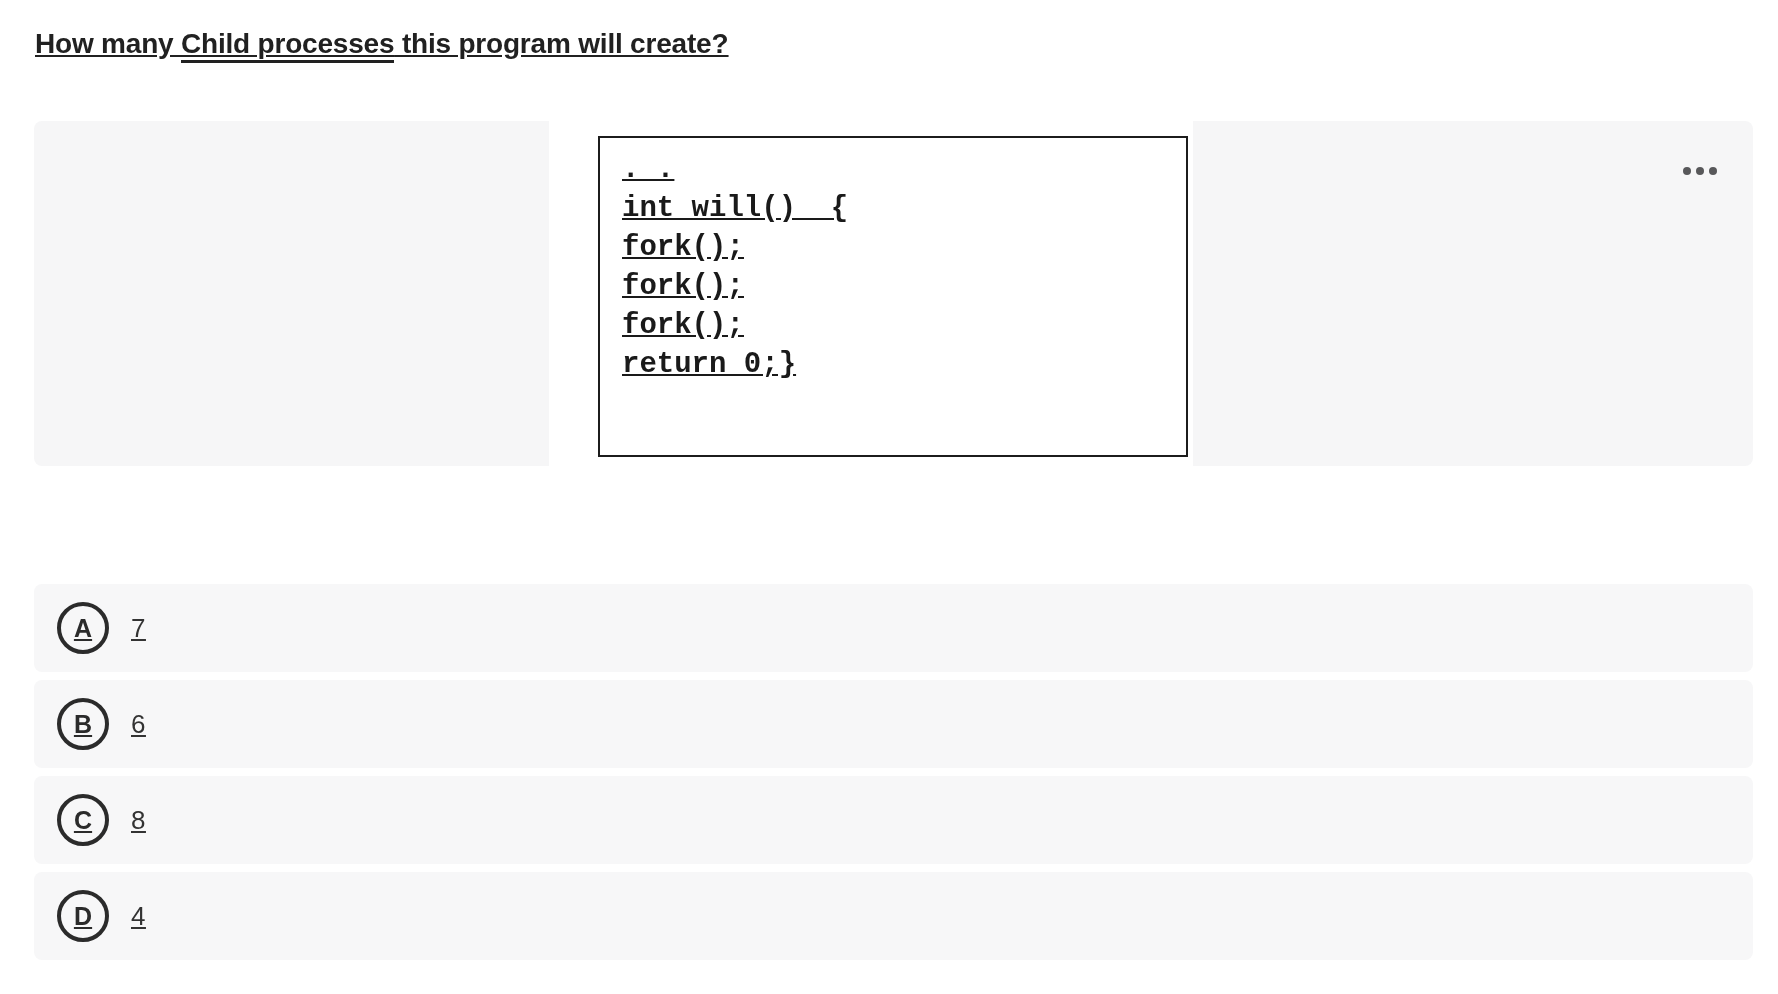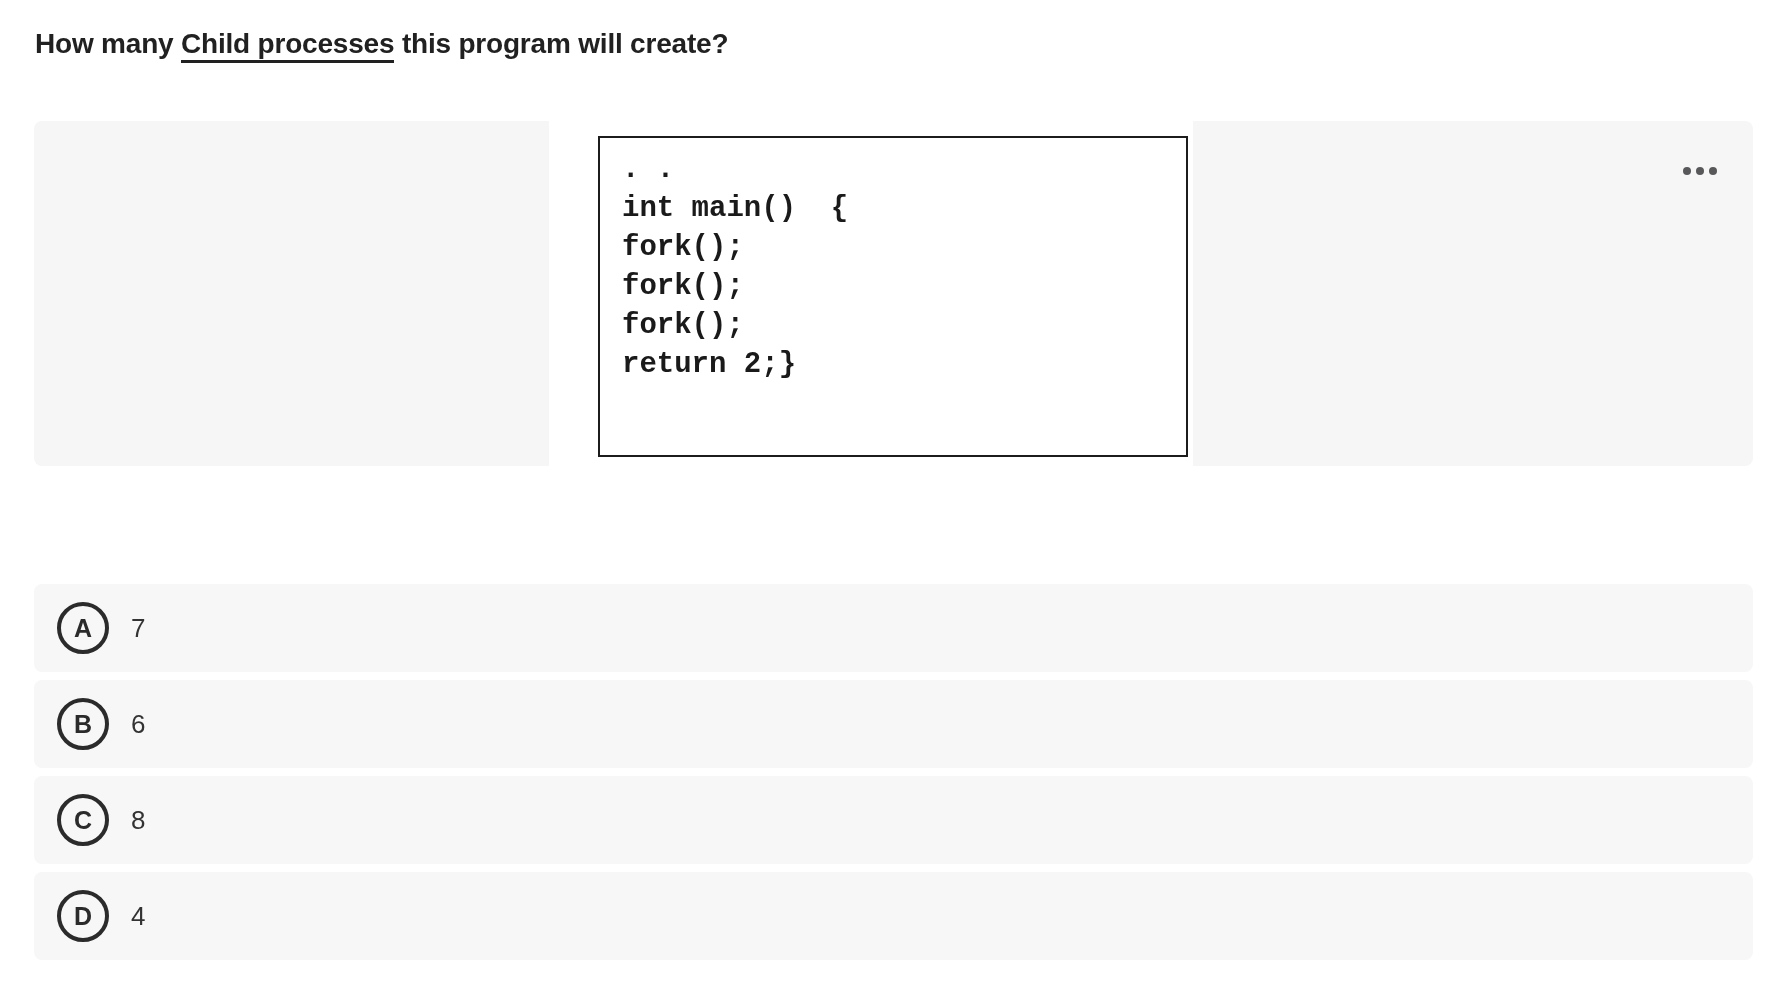--- a/index.html
+++ b/index.html
@@ -1,15 +1,15 @@
 <!DOCTYPE html>
 <html><head>
 <meta charset="utf-8">
 <style>
-  * { margin:0; padding:0; box-sizing:border-box; }
+  * { margin:0; padding:0; box-sizing:border-box;text-decoration:underline; }
   html,body { background:#ffffff; }
   body {
     width:1778px; height:994px;
     position:relative;
     font-family:"Liberation Sans", sans-serif;
     overflow:hidden;
   }
 
   
   .question-title {
@@ -99,25 +99,25 @@
 <body>
 
 <h1 class="question-title"><span>How many </span><span class="underlined">Child processes</span><span> this program will create?</span></h1>
 
 <div class="banner">
   <div class="panel-left"></div>
 
   <div class="image-strip">
     <div class="code-box">
       <div class="code-line">. .</div>
-      <div class="code-line">int main()  {</div>
+      <div class="code-line">int will()  {</div>
       <div class="code-line">fork();</div>
       <div class="code-line">fork();</div>
       <div class="code-line">fork();</div>
-      <div class="code-line">return 2;}</div>
+      <div class="code-line">return 0;}</div>
     </div>
   </div>
 
   <div class="panel-right">
     <div class="ellipsis">
       <span class="dot"></span>
       <span class="dot"></span>
       <span class="dot"></span>
     </div>
   </div>

